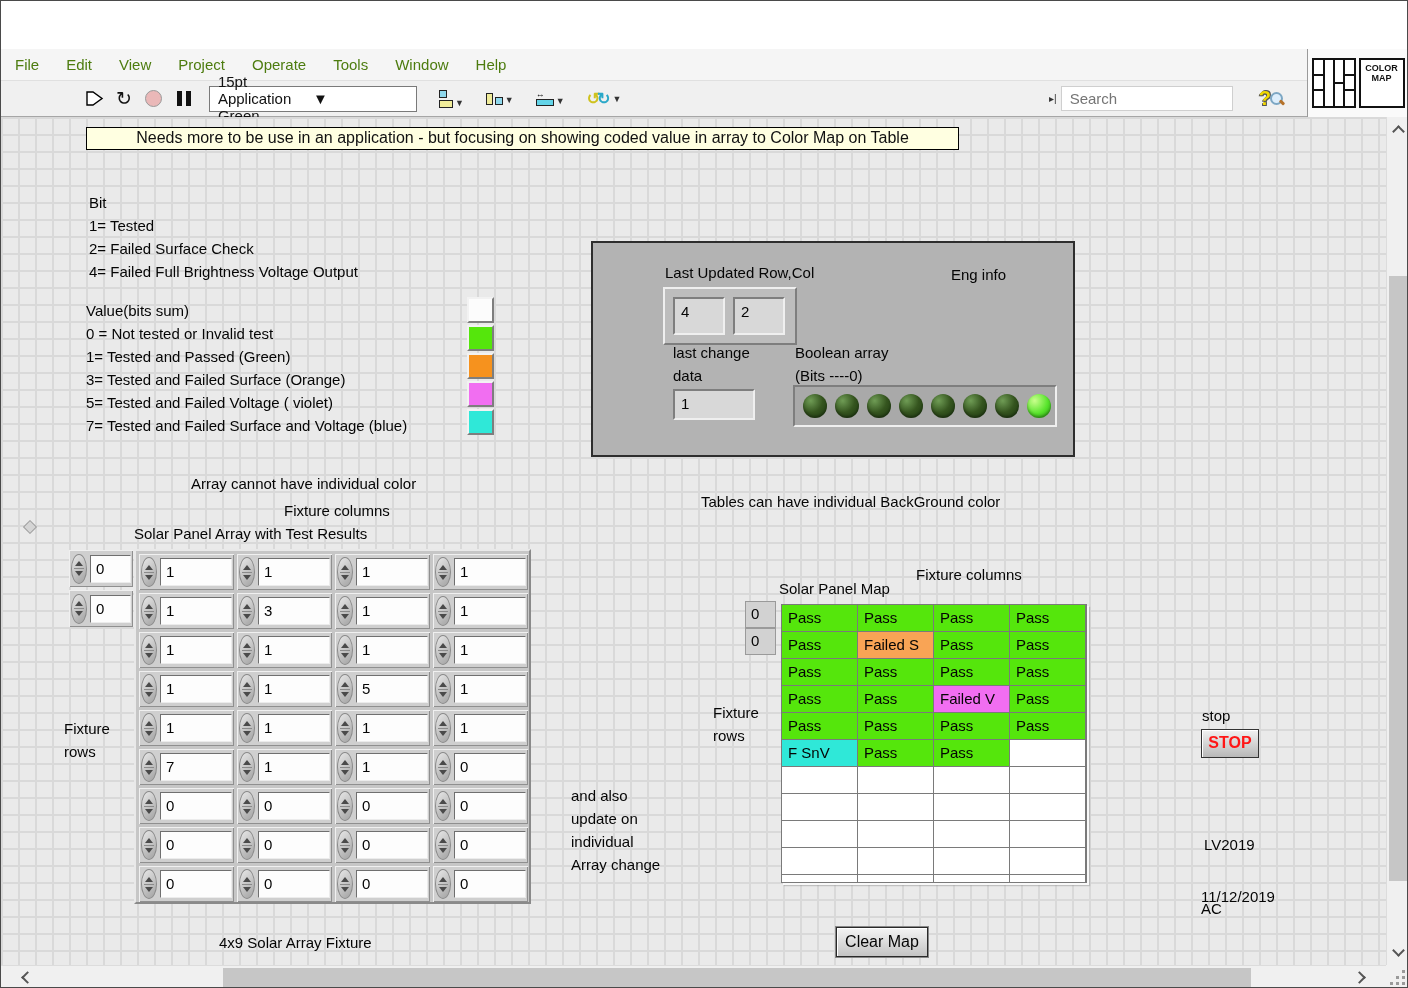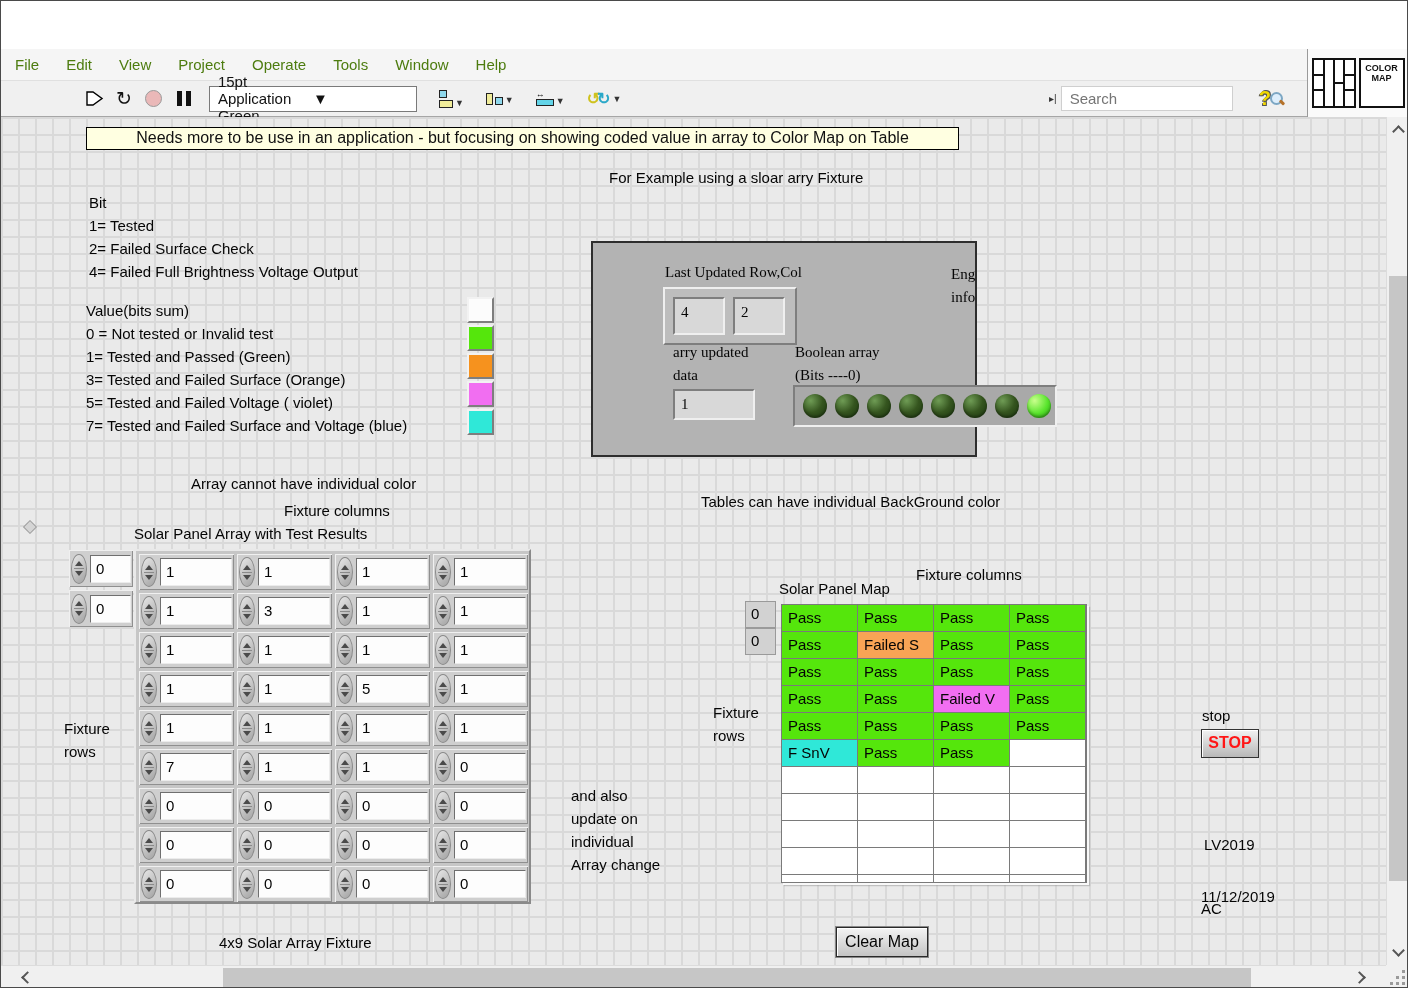--- a/index.html
+++ b/index.html
@@ -78,22 +78,22 @@
 
   .banner { position:absolute; left:85px; top:10px; width:873px; height:23px; background:#ffffe1;
             border:1px solid #000; font-size:16px; color:#111; text-align:center; line-height:20px; }
   .heading { position:absolute; left:85px; top:34px; width:455px; height:29px; background:#4de8e8;
              border:1px solid #0a9a9a; color:#143d3d; font-size:22px; line-height:26px; padding-left:6px; }
 
   .swatch { position:absolute; left:466px; width:27px; height:26px; border:2px solid;
             border-color:#f2f2f2 #7e7e7e #7e7e7e #f2f2f2; }
 
   
-  .engpanel { position:absolute; left:590px; top:124px; width:386px; height:216px; background:#b3b3b3;
-              border:2px solid #2e2e2e;font-family:Liberation Serif, serif; }
+  .engpanel { position:absolute; left:590px; top:124px; width:484px; height:216px; background:#b3b3b3;
+              border:2px solid #2e2e2e; }
   .raised { border:2px solid; border-color:#efefef #7e7e7e #7e7e7e #efefef; }
   .sunken { border:2px solid; border-color:#7e7e7e #efefef #efefef #7e7e7e; }
   .efld { background:#d8d8d8; border:2px solid; border-color:#7e7e7e #efefef #efefef #7e7e7e;
           font-size:15px; color:#050505; padding-left:6px; line-height:26px; }
   .cluster { position:absolute; left:70px; top:44px; width:134px; height:58px; background:#bdbdbd;
              display:flex; gap:8px; padding:8px 8px; }
   .ledframe { position:absolute; left:200px; top:142px; width:264px; height:42px; background:#a9a9a9;
               display:flex; align-items:center; gap:8px; padding-left:8px; }
   .led { width:24px; height:24px; border-radius:50%; flex:0 0 auto;
          background:radial-gradient(circle at 32% 28%, #6f9c55 0%, #35551f 50%, #1d3a10 100%);
@@ -249,21 +249,20 @@
     </div>
     <div class="cmap-box">
       <span>COLOR</span>
       <span>MAP</span>
     </div>
   </div>
 
   <div class="panel">
 
     <div class="banner">Needs more to be use in an application - but focusing on showing coded value in array to Color Map on Table</div>
-    <div class="lbl" style="left:608px; top:49px;">For Example using a sloar arry Fixture</div>
 
     <div class="lbl" style="left:88px; top:74px;">Bit
 1=  Tested
 2=  Failed Surface Check
 4=  Failed Full Brightness Voltage Output</div>
     <div class="lbl" style="left:85px; top:182px;">Value(bits sum)
 0 =  Not tested or Invalid test
 1=  Tested and Passed (Green)
 3=  Tested and Failed Surface (Orange)
 5=  Tested and Failed Voltage ( violet)
@@ -276,21 +275,21 @@
         <div class="swatch" style="top: 292px; background: rgb(47, 232, 216);"></div>
       </div>
 
     <div class="engpanel">
       <div class="lbl" style="left:72px; top:18px;">Last Updated Row,Col</div>
       <div class="lbl" style="left:358px; top:20px;">Eng info</div>
       <div class="cluster raised">
         <div class="efld" style="width:52px;">4</div>
         <div class="efld" style="width:52px;">2</div>
       </div>
-      <div class="lbl" style="left:80px; top:98px;">arry updated
+      <div class="lbl" style="left:80px; top:98px;">last change
 data</div>
       <div class="efld" style="position:absolute; left:80px; top:146px; width:82px; height:31px;">1</div>
       <div class="lbl" style="left:202px; top:98px;">Boolean array
 (Bits ----0)</div>
       <div class="ledframe sunken" id="ledframe">
           <span class="led"></span>
           <span class="led"></span>
           <span class="led"></span>
           <span class="led"></span>
           <span class="led"></span>

